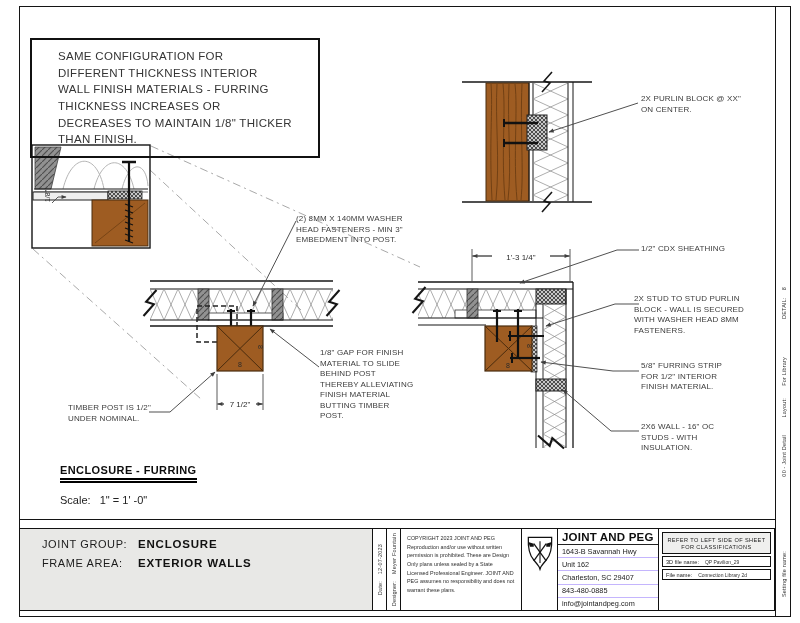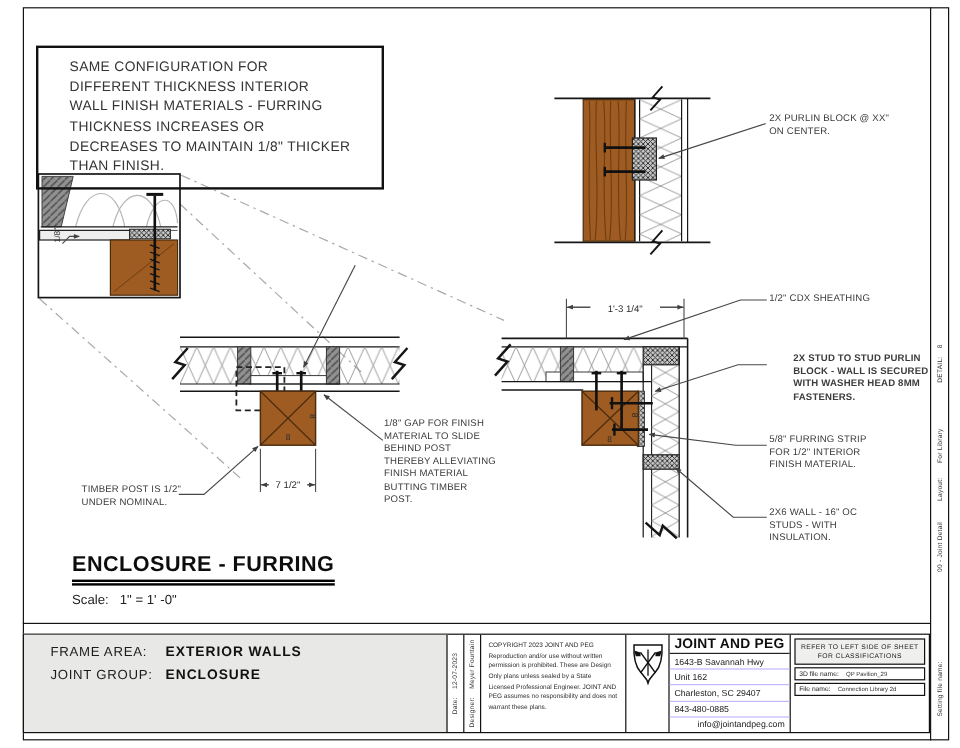--- a/index.html
+++ b/index.html
@@ -5,21 +5,21 @@
   html,body{margin:0;padding:0;background:#fff;}
   #sheet{position:relative;width:800px;height:623px;background:#fff;overflow:hidden;
          font-family:"Liberation Sans",sans-serif;color:#333;}
   .abs{position:absolute;}
   .frame{border:1.6px solid #141414;}
   .vline{border-left:1.4px solid #141414;}
   .hline{border-top:1.2px solid #141414;}
   .note-box{border:2px solid #111;padding:8px 26px;font-size:11.5px;line-height:1.45;
             color:#353535;letter-spacing:.3px;}
   .callout{font-size:8px;line-height:1.32;color:#3c3c3c;letter-spacing:.15px;}
-  .title-main{font-size:18px;font-weight:bold;color:#0d0d0d;letter-spacing:.4px;
+  .title-main{font-size:11px;font-weight:bold;color:#0d0d0d;letter-spacing:.4px;
               border-bottom:5px double #000;padding-bottom:2px;display:inline-block;}
   .scale-line{font-size:11px;color:#222;white-space:pre;}
   .tb{display:flex;background:#fff;border:1.6px solid #111;}
   .tb-left{width:353px;background:#e8e8e6;border-right:1.4px solid #111;
            padding:9px 0 0 22px;box-sizing:border-box;}
   .tb-row{display:flex;margin-bottom:7px;}
   .tb-label{width:96px;font-size:11px;color:#1c1c1c;letter-spacing:.6px;}
   .tb-value{font-size:11.5px;font-weight:bold;color:#111;letter-spacing:.8px;}
   .vcol{width:14px;border-right:1.2px solid #111;display:flex;align-items:center;
         justify-content:center;box-sizing:border-box;}
@@ -27,21 +27,21 @@
          white-space:pre;letter-spacing:.2px;}
   .tb-copy{width:121px;border-right:1.4px solid #111;padding:5px 6px;box-sizing:border-box;
            font-size:5.4px;line-height:1.6;color:#2e2e2e;}
   .tb-logo{width:36px;border-right:1.4px solid #111;display:flex;align-items:flex-start;
            justify-content:center;padding-top:3px;box-sizing:border-box;}
   .tb-addr{width:101px;border-right:1.4px solid #111;box-sizing:border-box;display:flex;
            flex-direction:column;}
   .addr-head{font-size:11.5px;font-weight:bold;color:#0e0e0e;padding:2px 4px 1px 4px;
              border-bottom:1.2px solid #222;letter-spacing:.2px;}
   .addr-row{font-size:7.3px;color:#222;padding:1.6px 4px;border-bottom:1px solid #c4b5fd;}
-  .addr-row:last-child{border-bottom:none;text-align:right;}
+  .addr-row:last-child{border-bottom:none;}
   .tb-lib{flex:1;padding:3px;box-sizing:border-box;display:flex;flex-direction:column;gap:2px;}
   .lib-box{border:1.3px solid #111;background:#efefee;text-align:center;padding:2px 0 3px 0;}
   .lib-title{font-size:16px;font-weight:bold;color:#0a0a0a;letter-spacing:.5px;}
   .lib-note{font-size:5.6px;color:#222;letter-spacing:.4px;margin-top:1.5px;}
   .lib-row{border:1px solid #111;font-size:5.6px;color:#222;display:flex;gap:6px;
            padding:1.5px 3px;align-items:center;}
   .lib-row .val{font-size:5px;color:#333;}
   .strip-text{position:absolute;width:14px;display:flex;align-items:center;justify-content:center;}
   svg text{font-family:"Liberation Sans",sans-serif;fill:#2b2b2b;}
 </style>
@@ -230,41 +230,42 @@
       <path d="M639,250 L617,250 L520,283" marker-end="url(#arr)"></path>
       <path d="M639,304 L615,304 L546,326" marker-end="url(#arr)"></path>
       <path d="M639,371 L613,371 L541,362" marker-end="url(#arr)"></path>
       <path d="M639,431 L611,431 L563,390" marker-end="url(#arr)"></path>
     </g>
   </svg>
 
   <div class="abs note-box" style="left:30px;top:38px;width:234px;">SAME CONFIGURATION FOR DIFFERENT THICKNESS INTERIOR WALL FINISH MATERIALS - FURRING THICKNESS INCREASES OR DECREASES TO MAINTAIN 1/8" THICKER THAN FINISH.</div>
 
   <div class="abs callout" style="left:641px;top:94px;width:110px;">2X PURLIN BLOCK @ XX" ON CENTER.</div>
+  <div class="abs callout" style="left:296px;top:214px;width:114px;">(2) 8MM X 140MM WASHER HEAD FASTENERS - MIN 3" EMBEDMENT INTO POST.</div>
   <div class="abs callout" style="left:320px;top:348px;width:94px;">1/8" GAP FOR FINISH MATERIAL TO SLIDE BEHIND POST THEREBY ALLEVIATING FINISH MATERIAL BUTTING TIMBER POST.</div>
   <div class="abs callout" style="left:68px;top:403px;width:110px;">TIMBER POST IS 1/2" UNDER NOMINAL.</div>
   <div class="abs callout" style="left:641px;top:244px;width:130px;">1/2" CDX SHEATHING</div>
-  <div class="abs callout" style="left:661px;top:294px;width:114px;font-weight:bold;">2X STUD TO STUD PURLIN BLOCK - WALL IS SECURED WITH WASHER HEAD 8MM FASTENERS.</div>
+  <div class="abs callout" style="left:634px;top:294px;width:114px;">2X STUD TO STUD PURLIN BLOCK - WALL IS SECURED WITH WASHER HEAD 8MM FASTENERS.</div>
   <div class="abs callout" style="left:641px;top:361px;width:100px;">5/8" FURRING STRIP FOR 1/2" INTERIOR FINISH MATERIAL.</div>
   <div class="abs callout" style="left:641px;top:422px;width:100px;">2X6 WALL - 16" OC STUDS - WITH INSULATION.</div>
 
   <div class="abs" style="left:60px;top:460px;">
     <span class="title-main">ENCLOSURE - FURRING</span>
   </div>
   <div class="abs scale-line" style="left:60px;top:494px;">Scale:   1" = 1' -0"</div>
 
   <div class="abs tb" style="left:19px;top:528px;width:756px;height:83px;box-sizing:border-box;">
     <div class="tb-left">
       <div class="tb-row">
+        <span class="tb-label">JOINT GROUP:</span>
+        <span class="tb-value">ENCLOSURE</span>
+      </div>
+      <div class="tb-row">
         <span class="tb-label">FRAME AREA:</span>
         <span class="tb-value">EXTERIOR WALLS</span>
-      </div>
-      <div class="tb-row">
-        <span class="tb-label">JOINT GROUP:</span>
-        <span class="tb-value">ENCLOSURE</span>
       </div>
     </div>
     <div class="vcol">
       <span class="vtext">Date:    12-07-2023</span>
     </div>
     <div class="vcol" style="border-right-width:1.4px;">
       <span class="vtext">Designer:    Meyer Fountain</span>
     </div>
     <div class="tb-copy">COPYRIGHT 2023  JOINT AND PEG Reproduction and/or use without written permission is prohibited.  These are Design Only plans unless sealed by a State Licensed Professional Engineer.  JOINT AND PEG assumes no responsibility and does not warrant these plans.</div>
     <div class="tb-logo">

